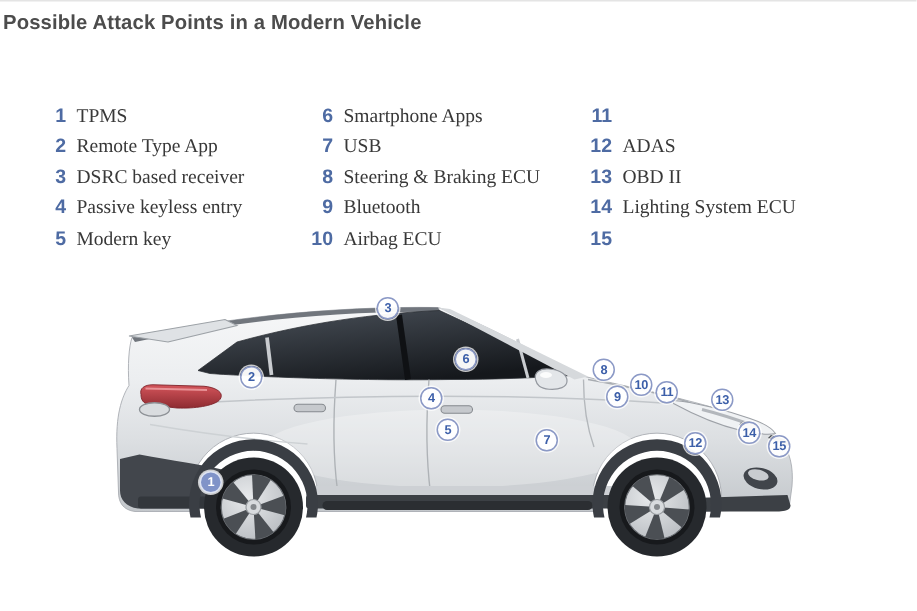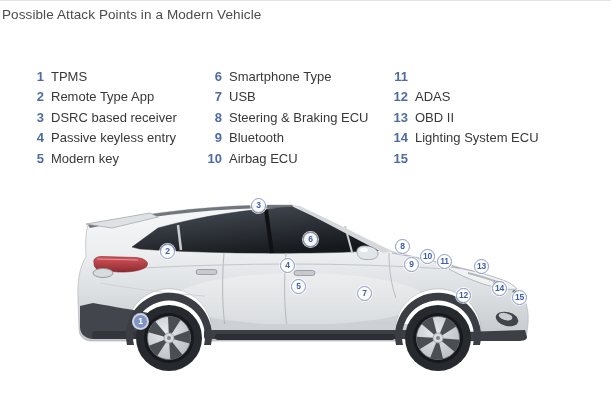--- a/index.html
+++ b/index.html
@@ -3,29 +3,29 @@
 <meta charset="utf-8">
 <style>
   html,body{margin:0;padding:0;}
   body{
     width:611px;height:407px;position:relative;background:#ffffff;
     font-family:"Liberation Sans", sans-serif;overflow:hidden;
     border-top:1px solid #e4e4e4;box-sizing:border-box;
   }
   .title{
     position:absolute;left:2px;top:6px;
-    font-size:13.5px;color:var(--title,#4c4c4c);letter-spacing:.1px;
+    font-size:13.5px;color:var(--title,#4c4c4c);letter-spacing:.1px;font-weight:bold;
   }
   .legend-col{position:absolute;top:66px;}
   .legend-item{display:flex;line-height:20.4px;font-size:13px;white-space:nowrap;}
   .lnum{
     width:20px;text-align:right;margin-right:7px;
     font-weight:bold;color:var(--legend-number,#4e6ba3);
   }
-  .llabel{color:var(--body-text,#383838);}
+  .llabel{color:var(--body-text,#383838);font-family:Liberation Serif, serif;}
   #col1{left:24px;} #col2{left:202px;} #col3{left:388px;}
   #diagram{position:absolute;left:0;top:0;width:611px;height:407px;}
   #car-svg{position:absolute;left:0;top:0;}
   .callout{
     position:absolute;width:13px;height:13px;border-radius:50%;
     background:rgba(255,255,255,.96);
     border:1.5px solid var(--callout-ring,#8b99c6);
     color:var(--callout-number,#3c5fa9);
     font-size:8.5px;font-weight:bold;line-height:13px;text-align:center;
     letter-spacing:-.3px;
@@ -58,21 +58,21 @@
       <span class="llabel">Passive keyless entry</span>
     </div>
     <div class="legend-item">
       <span class="lnum">5</span>
       <span class="llabel">Modern key</span>
     </div>
   </div>
 <div id="col2" class="legend-col">
     <div class="legend-item">
       <span class="lnum">6</span>
-      <span class="llabel">Smartphone Type</span>
+      <span class="llabel">Smartphone Apps</span>
     </div>
     <div class="legend-item">
       <span class="lnum">7</span>
       <span class="llabel">USB</span>
     </div>
     <div class="legend-item">
       <span class="lnum">8</span>
       <span class="llabel">Steering &amp; Braking ECU</span>
     </div>
     <div class="legend-item">

